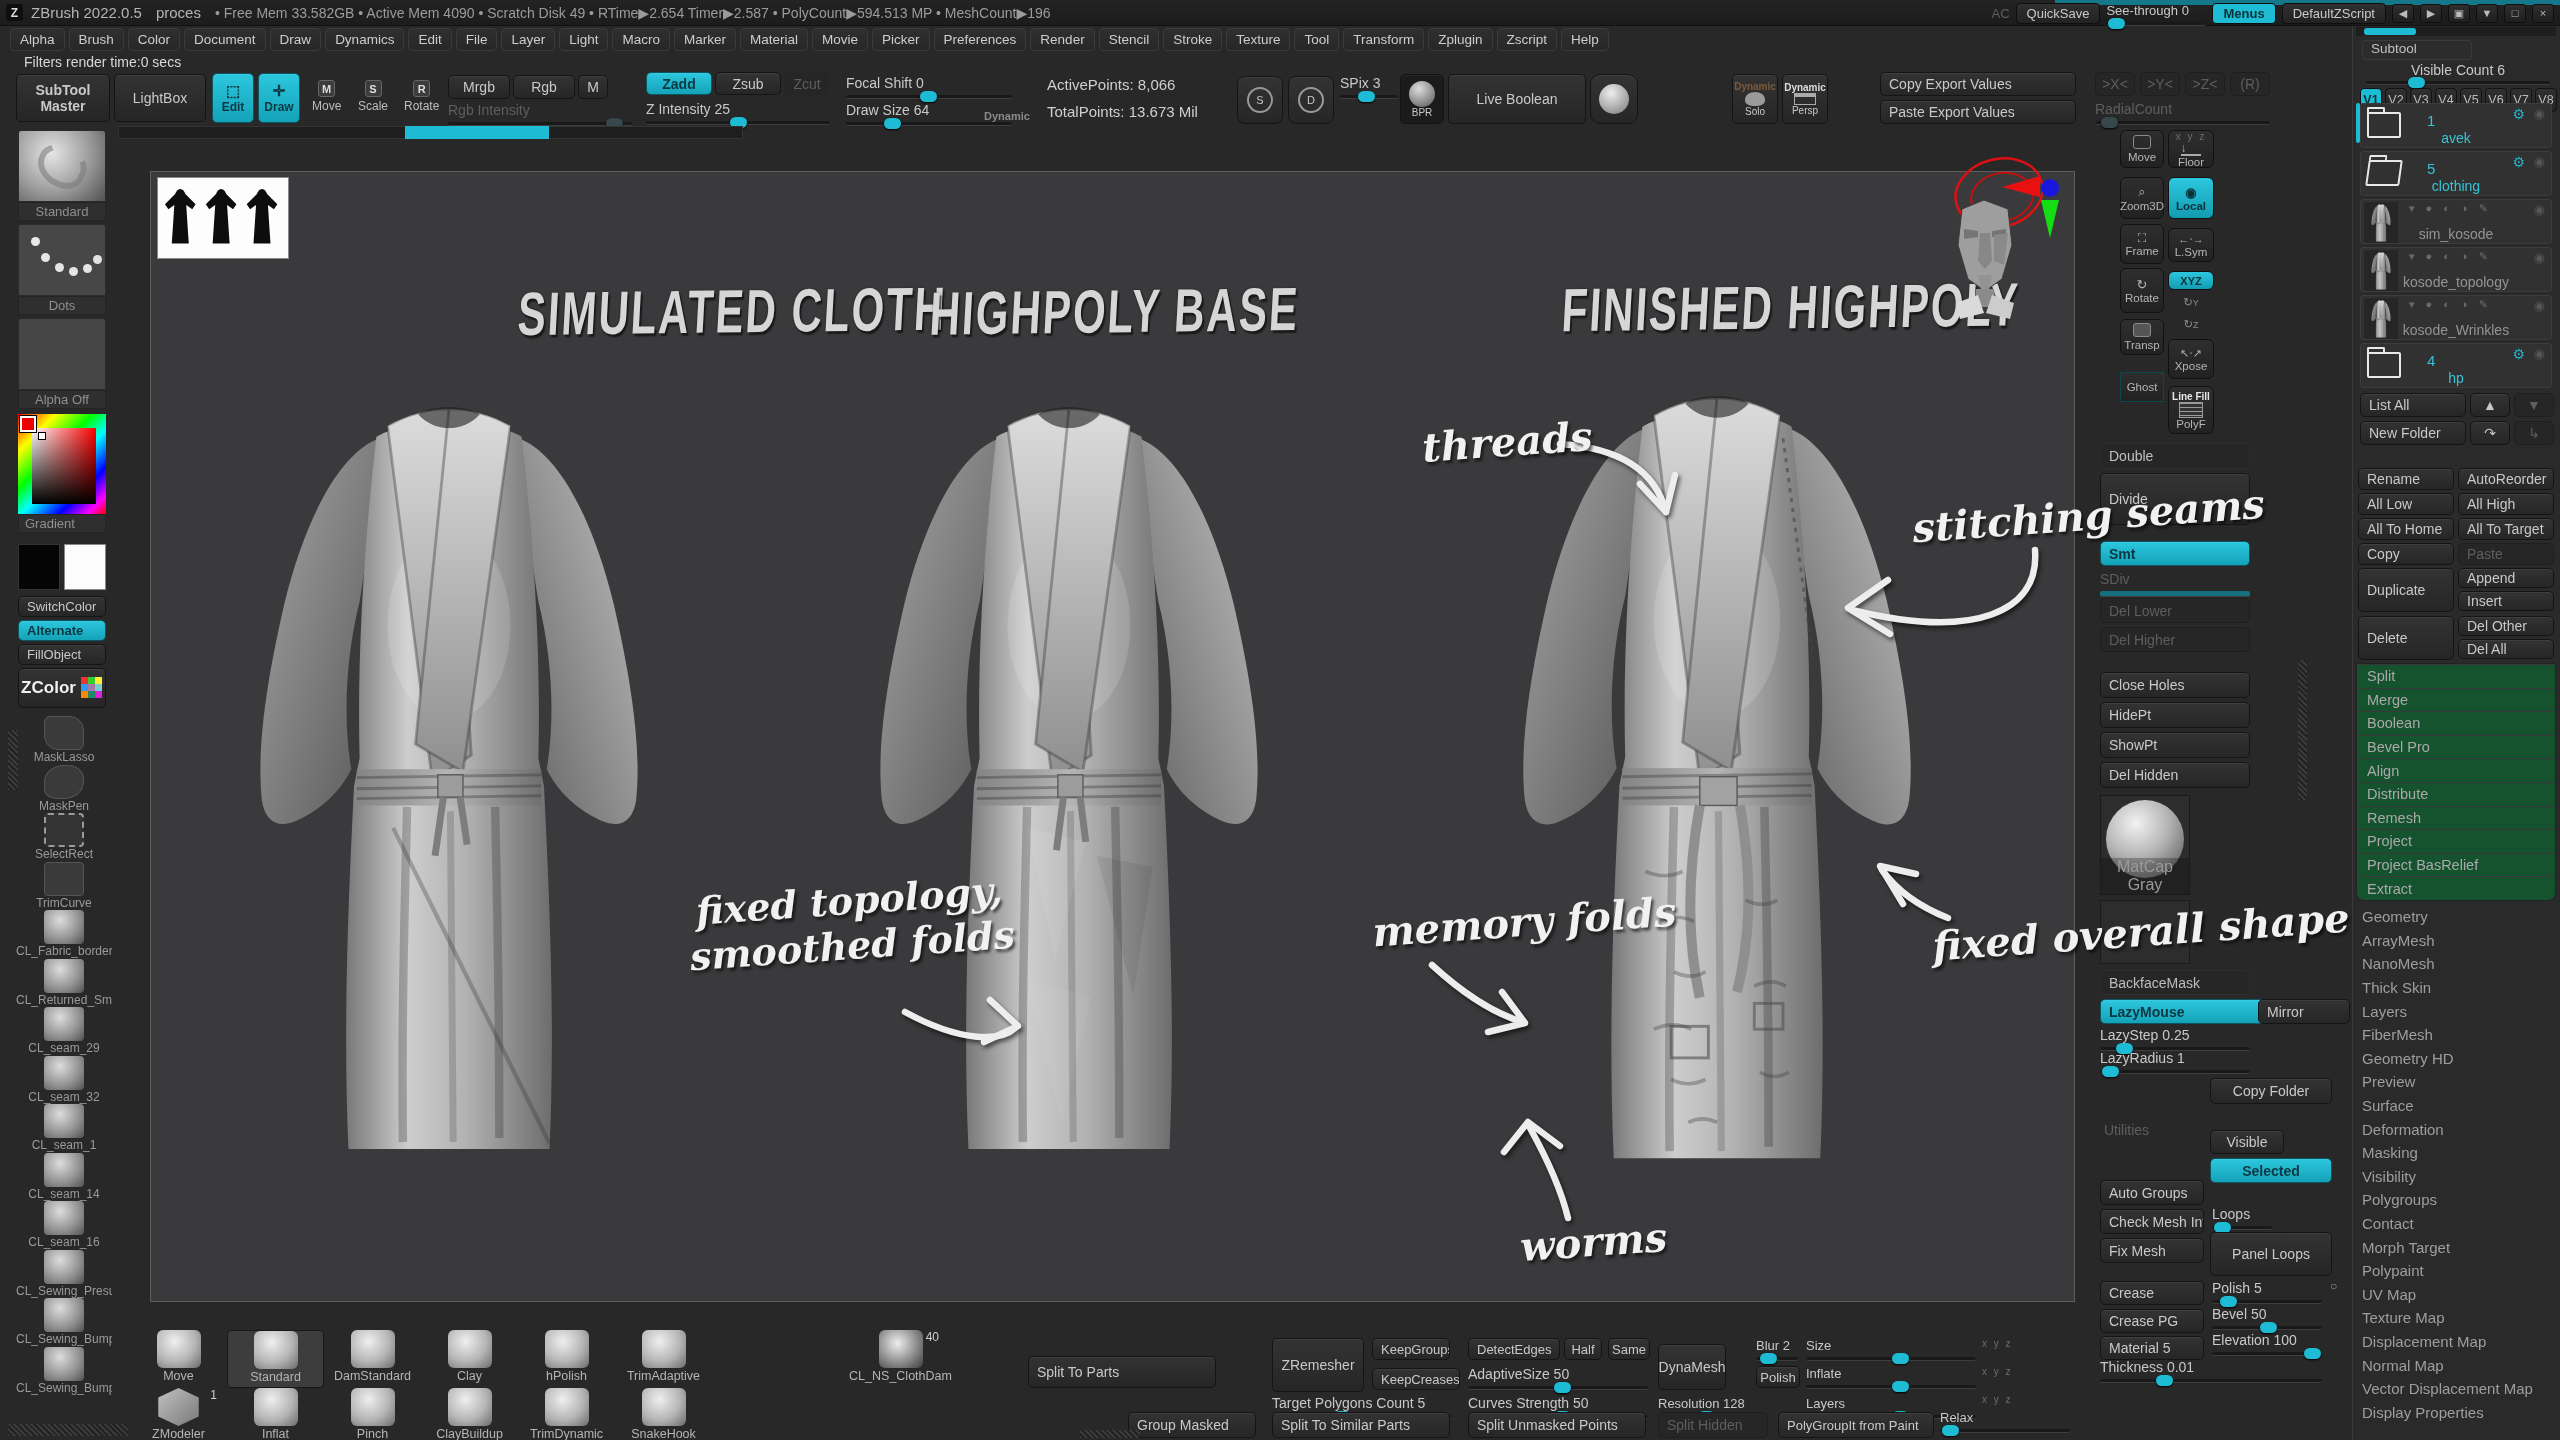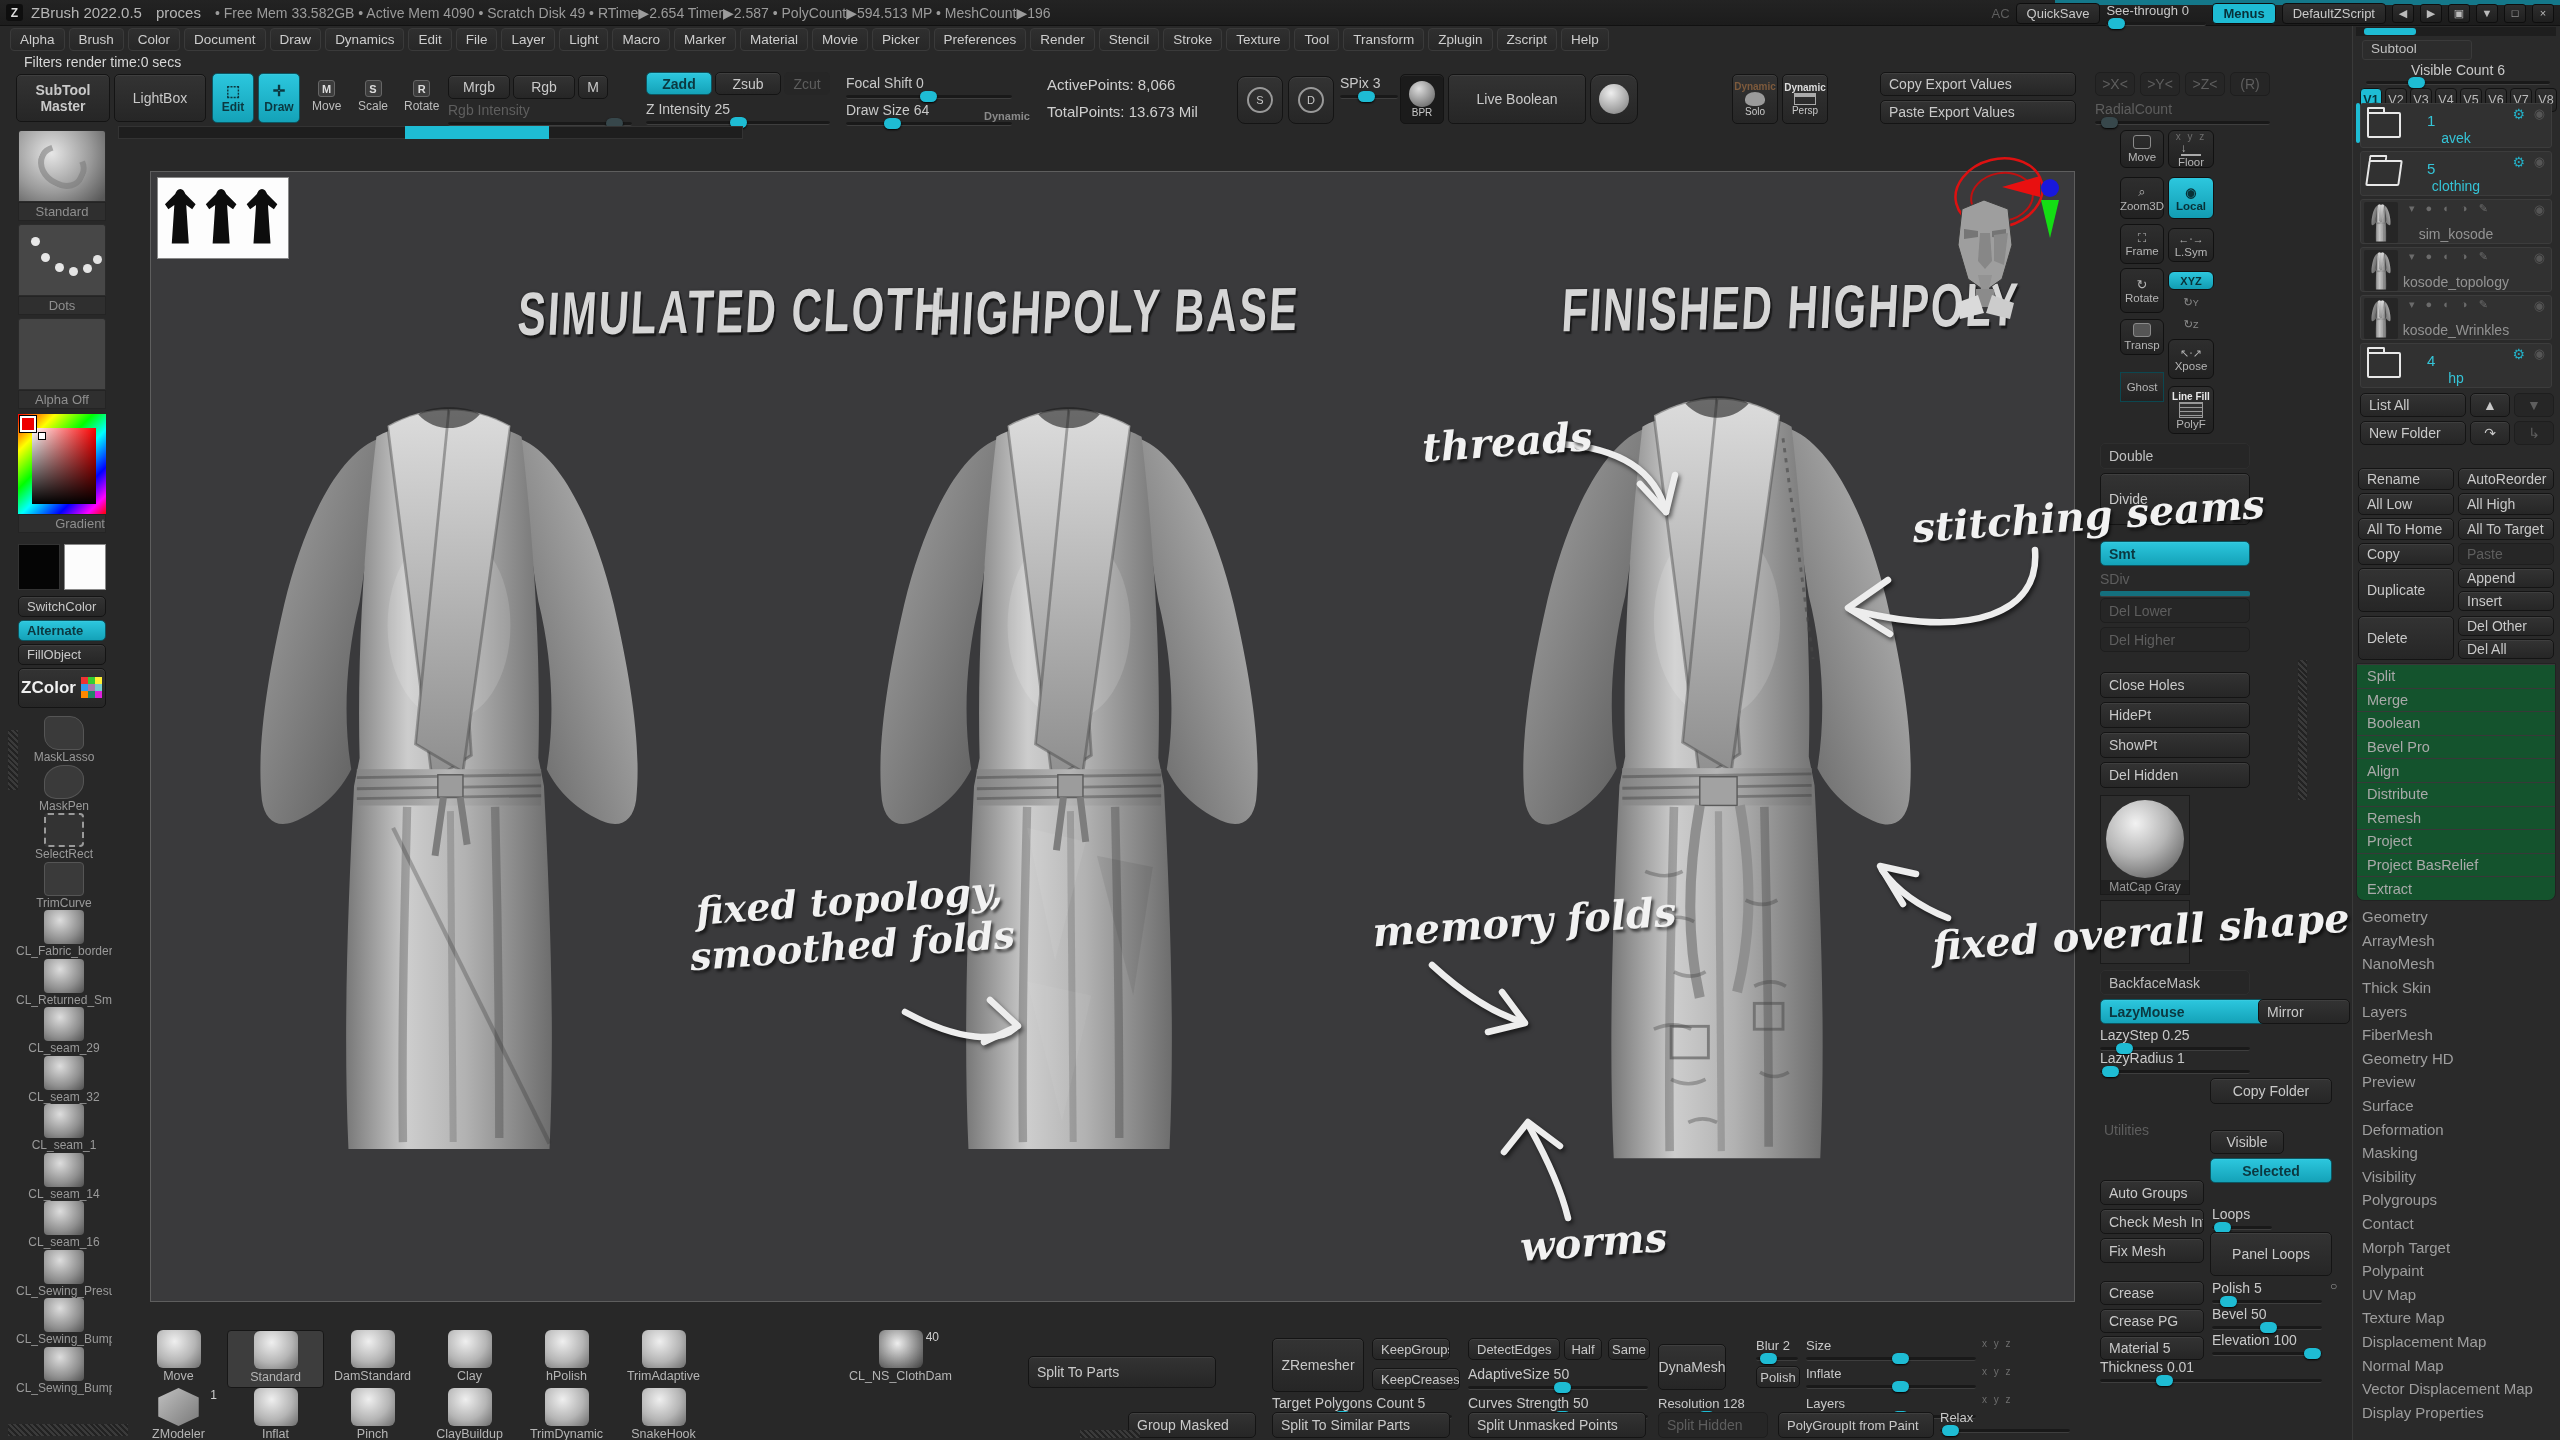--- a/index.html
+++ b/index.html
@@ -293,21 +293,21 @@
   <div class="thumbbox" style="background:#454545;"></div>
   <div class="lblbar">Alpha Off</div>
 </div>
 <div class="sb-block" style="top:414px;">
   <div style="width:88px;height:100px;background:linear-gradient(135deg,#f00,#ff0 20%,#0f0 40%,#0ff 55%,#00f 75%,#f0f 90%,#f00);position:relative;">
     <div style="position:absolute;left:14px;top:14px;right:10px;bottom:10px;background:linear-gradient(to right,#fff,#f00);"></div>
     <div style="position:absolute;left:14px;top:14px;right:10px;bottom:10px;background:linear-gradient(to bottom,rgba(0,0,0,0),#000);"></div>
     <div style="position:absolute;left:2px;top:2px;width:16px;height:16px;background:#e00;border:2px solid #fff;outline:1px solid #000;"></div>
     <div style="position:absolute;left:20px;top:18px;width:8px;height:8px;border:1px solid #000;background:#fff;"></div>
   </div>
-  <div class="lblbar" style="text-align:right;padding-left:6px;">Gradient</div>
+  <div class="lblbar" style="text-align:left;padding-left:6px;">Gradient</div>
 </div>
 <div class="abs" style="left:18px;top:544px;display:flex;gap:4px;">
   <div style="width:42px;height:46px;background:#050505;border:1px solid #333;"></div>
   <div style="width:42px;height:46px;background:#fcfcfc;border:1px solid #888;"></div>
 </div>
 <button class="btn left" style="left:18px;top:596px;width:88px;height:21px;font-size:13px;">SwitchColor</button>
 <button class="btn left cy" style="left:18px;top:620px;width:88px;height:21px;font-size:13px;">Alternate</button>
 <button class="btn left" style="left:18px;top:644px;width:88px;height:21px;font-size:13px;">FillObject</button>
 <button class="btn" style="left:18px;top:668px;width:88px;height:40px;font-weight:bold;font-size:17px;color:#f0f0f0;gap:5px;">
     <span>ZColor</span>
@@ -523,21 +523,21 @@
 <button class="btn left cy" style="left:2100px;top:541px;width:150px;height:25px;">Smt</button>
 <div class="sl dim" style="left:2100px;top:570px;width:150px;"><span class="lab">SDiv</span><div class="tr" style="background:#14707e;height:6px;"></div></div>
 <button class="btn left dim" style="left:2100px;top:598px;width:150px;height:25px;">Del Lower</button>
 <button class="btn left dim" style="left:2100px;top:627px;width:150px;height:25px;">Del Higher</button>
 <button class="btn left" style="left:2100px;top:672px;width:150px;height:26px;">Close Holes</button>
 <button class="btn left" style="left:2100px;top:702px;width:150px;height:26px;">HidePt</button>
 <button class="btn left" style="left:2100px;top:732px;width:150px;height:26px;">ShowPt</button>
 <button class="btn left" style="left:2100px;top:762px;width:150px;height:26px;">Del Hidden</button>
 <div class="abs" style="left:2100px;top:795px;width:90px;height:100px;background:#2d2d2d;border:1px solid #1a1a1a;">
   <div style="position:absolute;left:5px;top:4px;width:78px;height:78px;border-radius:50%;background:radial-gradient(circle at 38% 30%,#f2f2f2,#b5b5b5 45%,#5c5c5c 90%);"></div>
-  <div style="position:absolute;bottom:0;width:100%;text-align:center;font-size:12px;color:#9a9a9a;background:rgba(0,0,0,.25);">MatCap Gray</div>
+  <div style="position:absolute;bottom:0;width:100%;text-align:center;font-size:16px;color:#9a9a9a;background:rgba(0,0,0,.25);">MatCap Gray</div>
 </div>
 <div class="abs" style="left:2100px;top:900px;width:90px;height:64px;background:#2d2d2d;border:1px solid #1a1a1a;"></div>
 <button class="btn left dim" style="left:2100px;top:970px;width:150px;height:25px;border-color:#2e2e2e;color:#bdbdbd;">BackfaceMask</button>
 <button class="btn left cy" style="left:2100px;top:999px;width:174px;height:25px;">LazyMouse</button>
 <button class="btn left" style="left:2258px;top:999px;width:92px;height:25px;">Mirror</button>
 <div class="sl" style="left:2100px;top:1026px;width:150px;"><span class="lab">LazyStep 0.25</span><div class="tr">
       <i style="left:16px;"></i>
     </div></div>
 <div class="sl" style="left:2100px;top:1049px;width:150px;"><span class="lab">LazyRadius 1</span><div class="tr">
       <i style="left:2px;"></i>

